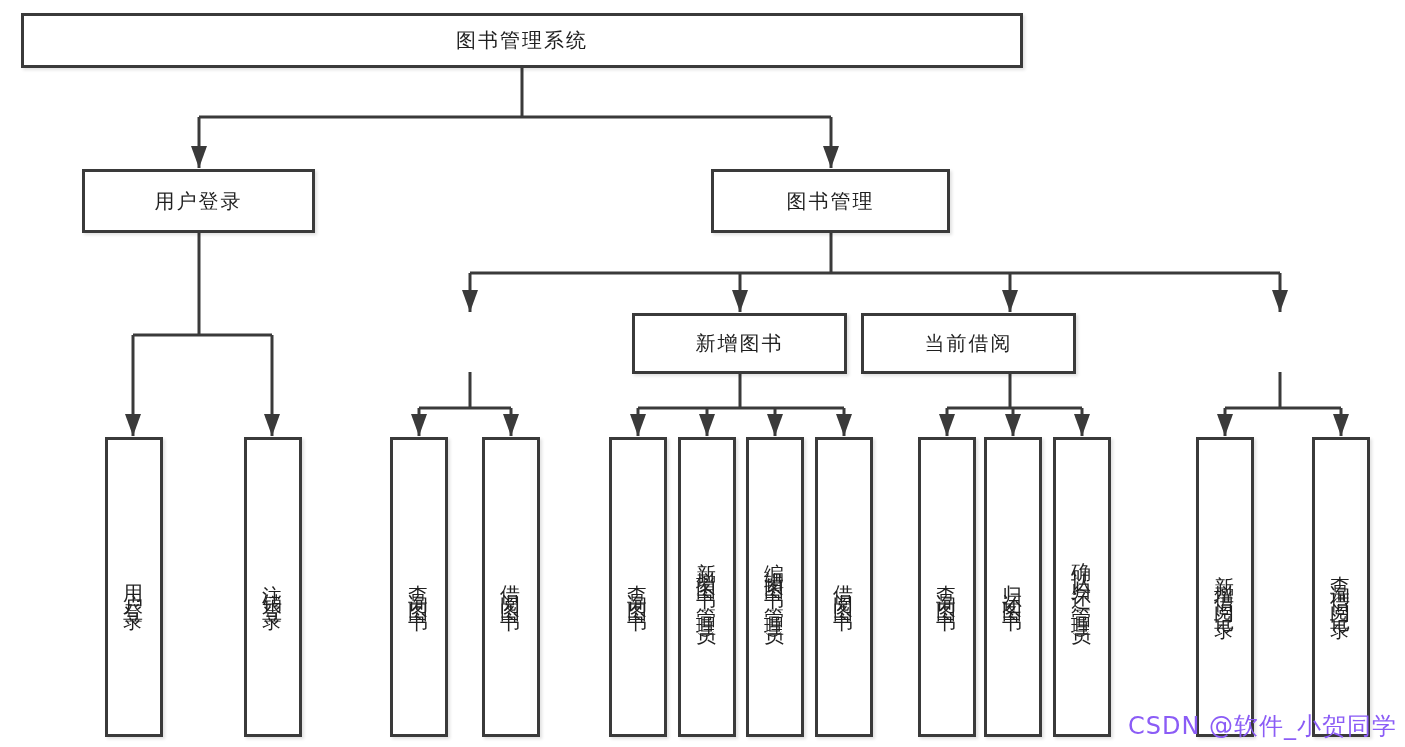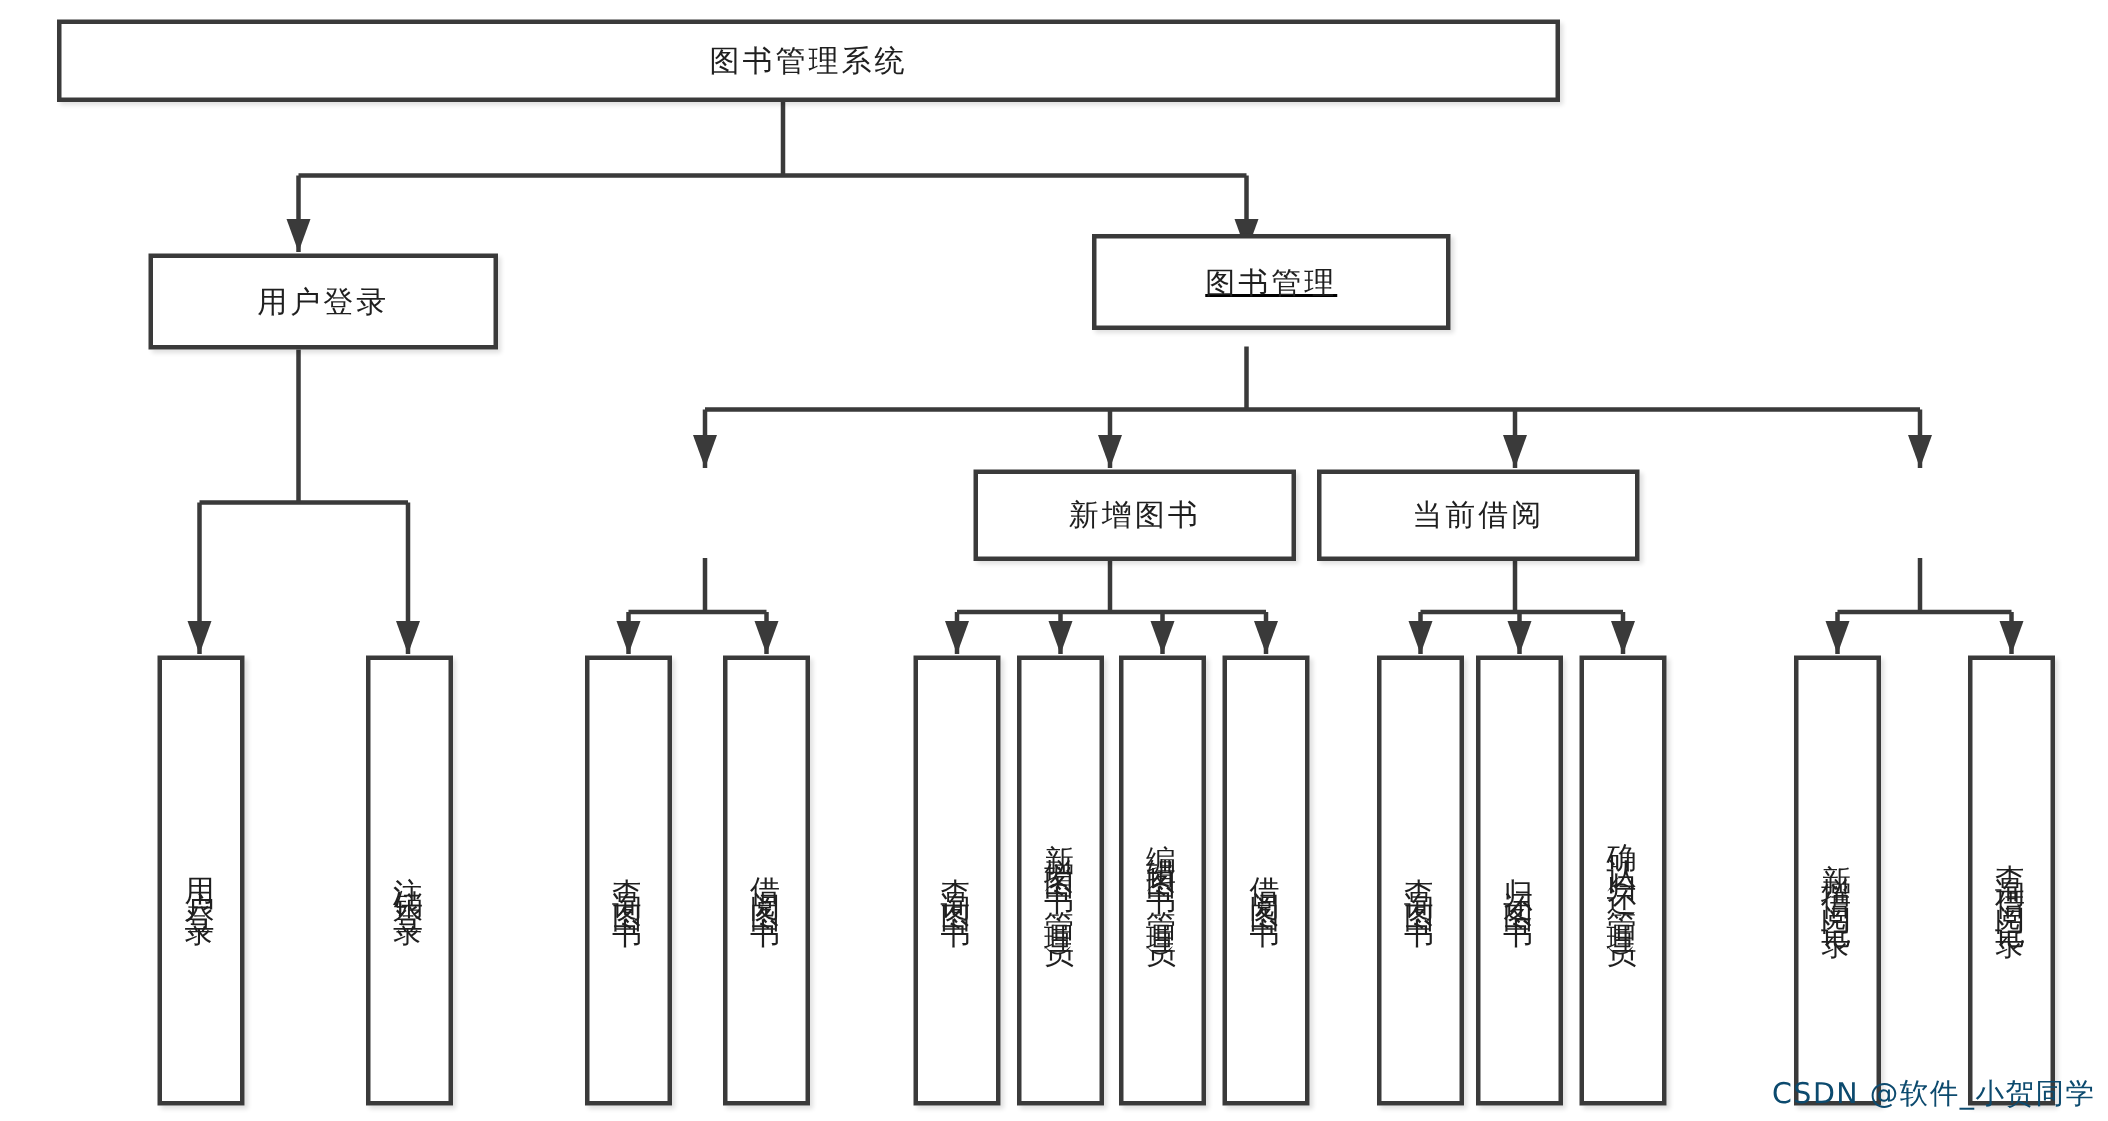--- a/index.html
+++ b/index.html
@@ -20,31 +20,30 @@
   .node {
     position: absolute;
     background: #ffffff;
     border: 3px solid #3a3a3a;
     box-shadow: 2px 2px 3px rgba(0,0,0,0.12);
     display: flex;
     align-items: center;
     justify-content: center;
     box-sizing: border-box;
     z-index: 2;
-    margin-left: 17px;
   }
   .node .label {
     font-size: 20px;
     color: #1f1f1f;
     letter-spacing: 2px;
     white-space: nowrap;
   }
   .root  { left: 21px;  top: 13px;  width: 1002px; height: 55px; }
   .l1a   { left: 82px;  top: 169px; width: 233px;  height: 64px; }
-  .l1b   { left: 711px; top: 156px; width: 239px;  height: 64px; text-decoration: underline; }
+  .l1b   { left: 711px; top: 169px; width: 239px;  height: 64px; }
   .l2    { top: 313px; width: 215px; height: 61px; }
   .leaf {
     position: absolute;
     top: 437px;
     width: 58px;
     height: 300px;
     background: #ffffff;
     border: 3px solid #3a3a3a;
     box-shadow: 2px 2px 3px rgba(0,0,0,0.12);
     display: flex;
@@ -58,22 +57,22 @@
     text-orientation: mixed;
     font-size: 20px;
     letter-spacing: 9px;
     color: #1f1f1f;
     white-space: nowrap;
   }
   .watermark {
     position: absolute;
     right: 8px;
     bottom: 5px;
-    font-size: 19px;
-    color: #0c4a6e;
+    font-size: 24px;
+    color: #8b5cf6;
     letter-spacing: 1px;
     z-index: 3;
     white-space: nowrap;
   }
 </style>
 </head>
 <body>
 
 <div class="canvas">
 

